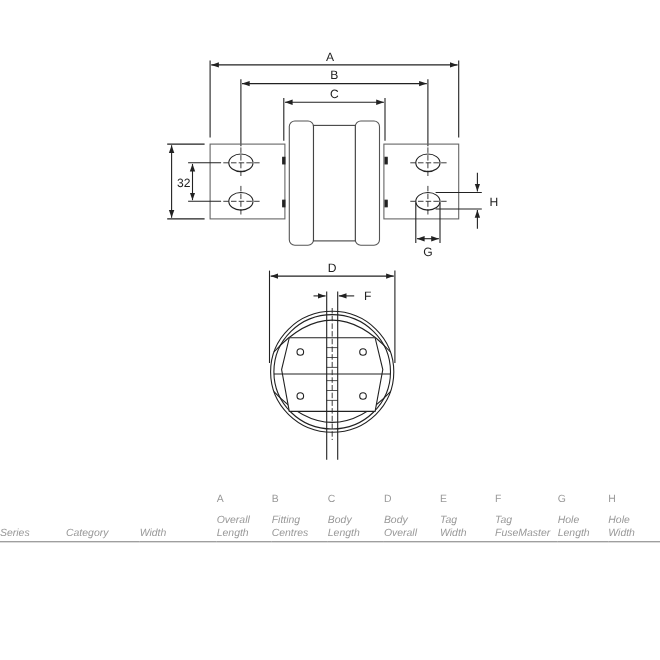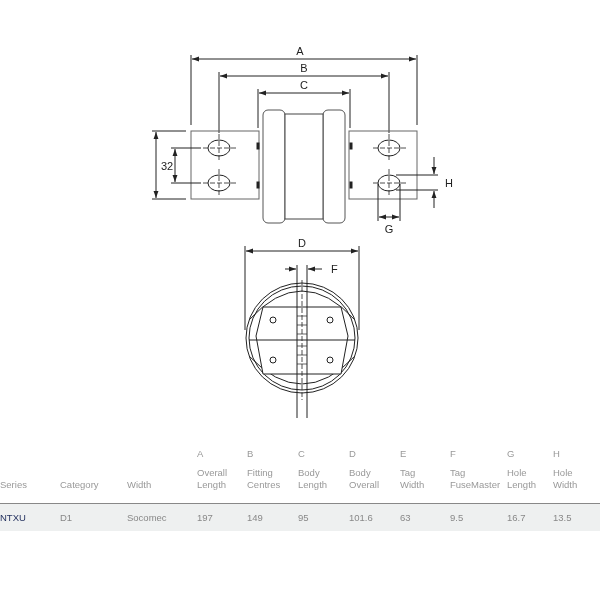--- a/index.html
+++ b/index.html
@@ -4,21 +4,21 @@
 <style>
   html, body { margin: 0; padding: 0; background: #ffffff; }
   body { width: 600px; height: 600px; position: relative; overflow: hidden;
          font-family: "Liberation Sans", sans-serif; }
   #drawing { position: absolute; left: 0; top: 0; width: 600px; height: 440px; }
   #drawing text { font-family: "Liberation Sans", sans-serif; font-size: 11px; fill: #222; }
   .spec-table { position: absolute; left: 0; top: 442px; width: 600px; border-collapse: collapse;
                 font-size: 9.5px; color: #888; }
   .spec-table th, .spec-table td { text-align: left; font-weight: normal; padding: 0; vertical-align: bottom; }
   .letter-row th { height: 17px; color: #999; }
-  .head-row th { height: 32px; padding-bottom: 12px; color: #999; line-height: 12px; border-bottom: 1.5px solid #888; }
+  .head-row th { height: 32px; padding-bottom: 1px; color: #999; line-height: 12px; border-bottom: 1.5px solid #888; font-style: italic; }
   .data-row td { height: 27px; vertical-align: middle; }
   .data-row.alt td { background: #eef0f0; }
   .series { color: #1f2d5c; font-weight: bold; }
   col.c0 { width: 60px; } col.c1 { width: 67px; } col.c2 { width: 70px; }
   col.c3 { width: 50px; } col.c4 { width: 51px; } col.c5 { width: 51px; }
   col.c6 { width: 51px; } col.c7 { width: 50px; } col.c8 { width: 57px; }
   col.c9 { width: 46px; } col.c10 { width: 47px; }
 </style>
 </head>
 <body>
@@ -175,27 +175,14 @@
       <th><span>Fitting</span><br><span>Centres</span></th>
       <th><span>Body</span><br><span>Length</span></th>
       <th><span>Body</span><br><span>Overall</span></th>
       <th><span>Tag</span><br><span>Width</span></th>
       <th><span>Tag</span><br><span>FuseMaster</span></th>
       <th><span>Hole</span><br><span>Length</span></th>
       <th><span>Hole</span><br><span>Width</span></th>
     </tr>
   </thead>
   <tbody>
-    <tr class="data-row alt">
-      <td class="series">NTXU</td>
-      <td>D1</td>
-      <td>Socomec</td>
-      <td>197</td>
-      <td>149</td>
-      <td>95</td>
-      <td>101.6</td>
-      <td>63</td>
-      <td>9.5</td>
-      <td>16.7</td>
-      <td>13.5</td>
-    </tr>
   </tbody>
 </table>
 
 </body></html>

